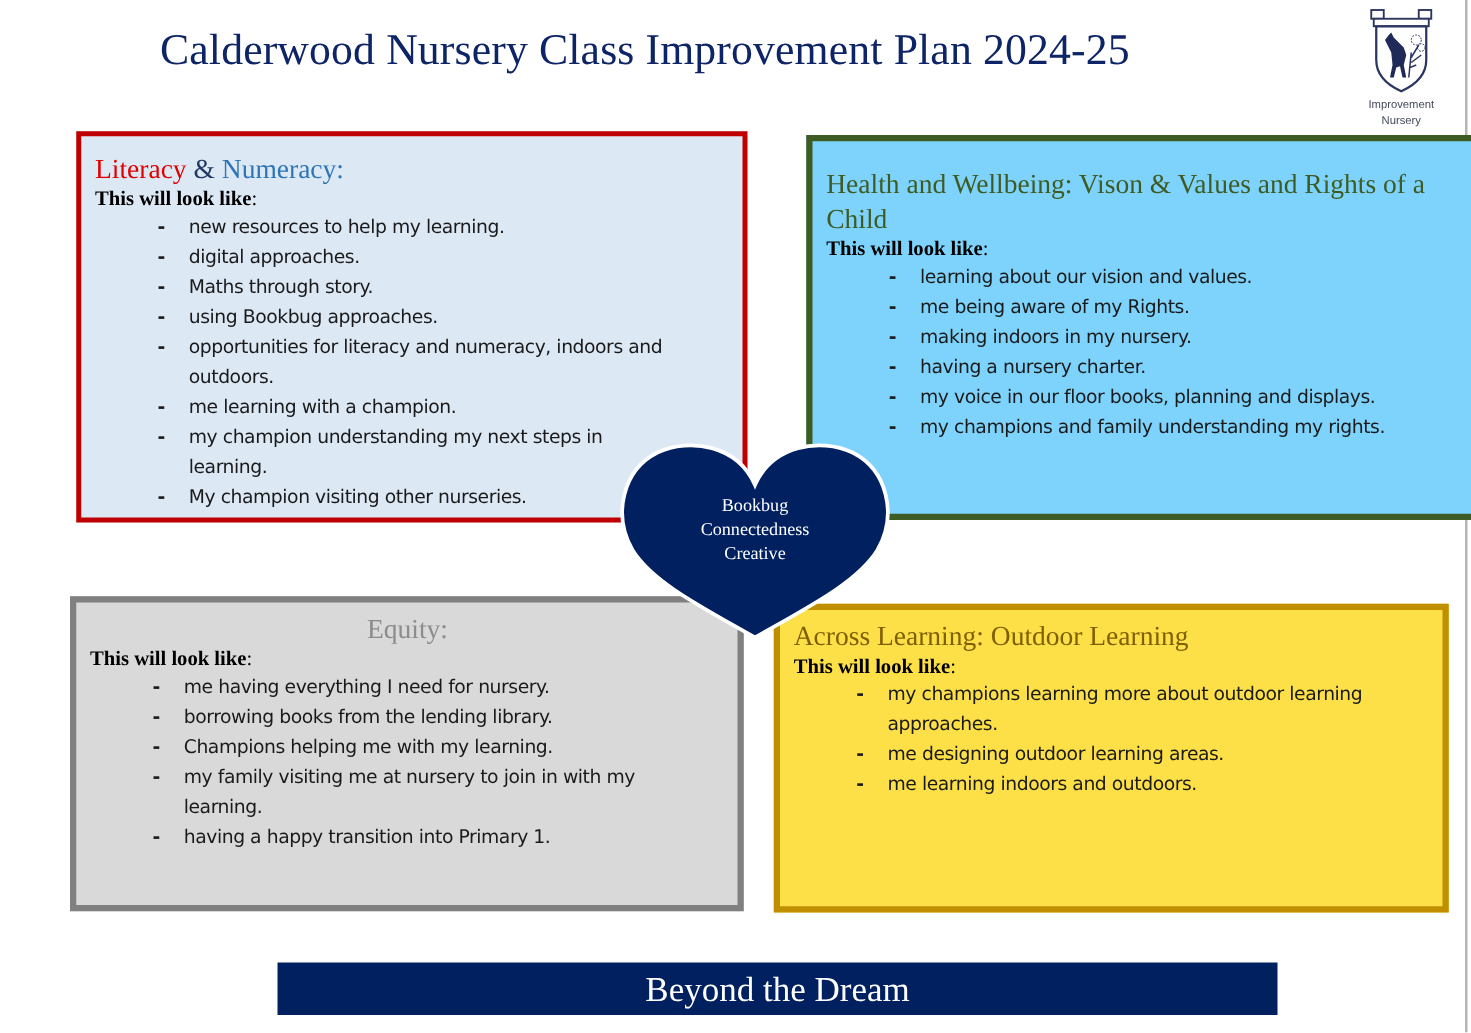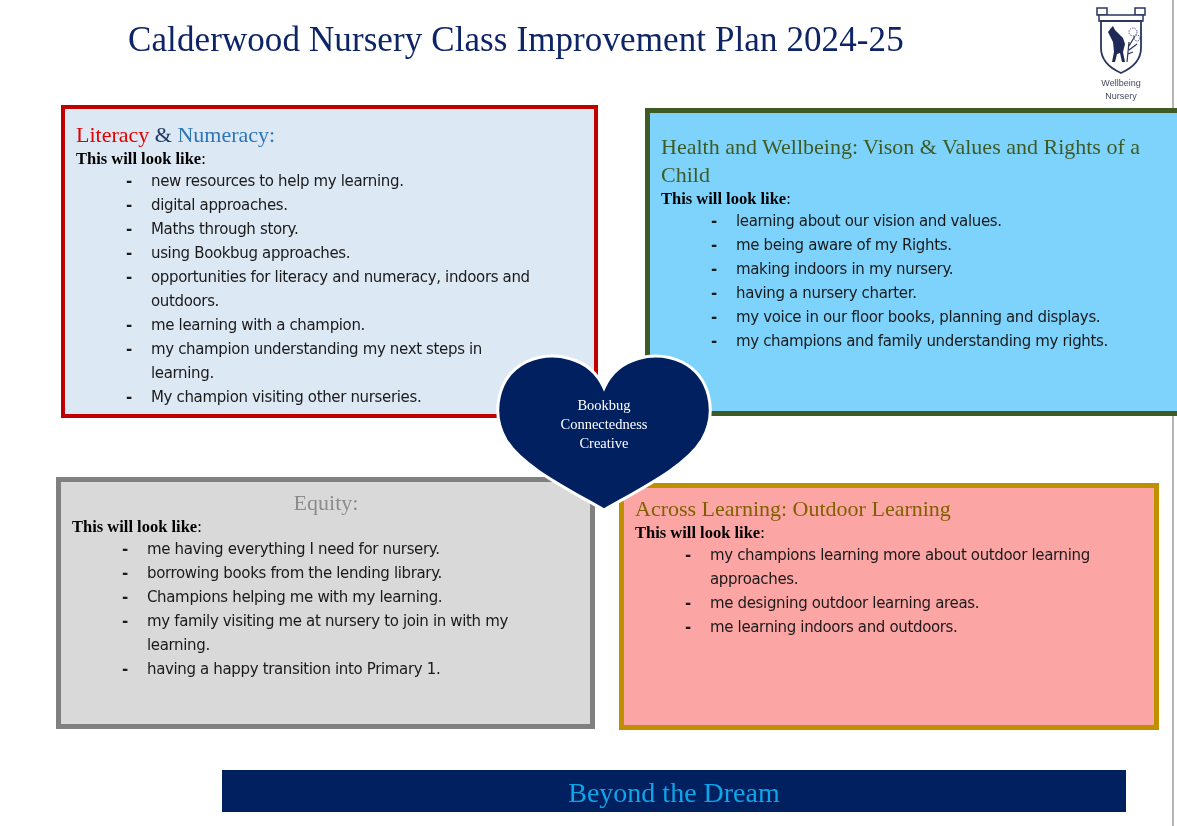--- a/index.html
+++ b/index.html
@@ -52,56 +52,56 @@
     border: 5px solid #3e5b24; background: #7dd3fc; padding: 20px 23px 0 11px;
   }
   #box-health .heading { color: #3e5b24; }
   #box-equity {
     left: 56px; top: 477px; width: 539px; height: 252px;
     border: 5px solid #808080; background: #d9d9d9; padding: 7px 10px 0 11px;
   }
   #box-equity .heading { color: #8c8c8c; text-align: center; }
   #box-outdoor {
     left: 619px; top: 483px; width: 540px; height: 247px;
-    border: 5px solid #bf8f00; background: #fca5a5; padding: 7px 10px 0 11px;
+    border: 5px solid #bf8f00; background: #fde047; padding: 7px 10px 0 11px;
   }
   #box-outdoor .heading { color: #7f6000; }
   .red { color: #e00000; }
   .navy { color: #1f3864; }
   .blue { color: #2e75b6; }
   .heart {
     position: absolute; left: 492px; top: 348px; width: 224px; height: 165px;
   }
   .heart-text {
     position: absolute; left: 492px; top: 396px; width: 224px; text-align: center;
     font-family: "Liberation Serif", serif; font-size: 14.5px; line-height: 19px; color: #ffffff;
   }
   .banner {
-    position: absolute; left: 222px; top: 770px; width: 904px; height: 42px;
-    background: #002060; color: #0ea5e9; text-align: center;
+    position: absolute; left: 222px; top: 770px; width: 800px; height: 42px;
+    background: #002060; color: #ffffff; text-align: center;
     font-family: "Liberation Serif", serif; font-size: 28px; line-height: 46px;
   }
 </style>
 </head>
 <body>
 
 <div class="title">Calderwood Nursery Class Improvement Plan 2024-25</div>
 
 <div class="logo">
   <svg width="56" height="70" viewBox="0 0 56 70">
     <rect x="4" y="2" width="10" height="7" fill="none" stroke="#2a3560" stroke-width="1.5"></rect>
     <rect x="42" y="2" width="10" height="7" fill="none" stroke="#2a3560" stroke-width="1.5"></rect>
     <rect x="6" y="9" width="44" height="6" fill="#ffffff" stroke="#2a3560" stroke-width="1.5"></rect>
     <path d="M8 15 L48 15 L48 42 Q48 58 28 67 Q8 58 8 42 Z" fill="#ffffff" stroke="#2a3560" stroke-width="1.8"></path>
     <path d="M18 22 L20 20 L22 24 L26 28 L30 32 L32 38 L30 46 L32 56 L29 56 L27 47 L24 48 L22 56 L19 56 L21 46 L20 36 L17 30 L15 26 Z" fill="#1f2a58"></path>
     <path d="M34 56 L36 36 M36 40 L42 30 M36 44 L44 38 M35 48 L40 46" stroke="#2a3560" stroke-width="1.2" fill="none"></path>
     <circle cx="40" cy="26" r="4" fill="none" stroke="#2a3560" stroke-width="0.8" stroke-dasharray="1.5 1"></circle>
     <circle cx="44" cy="32" r="3" fill="none" stroke="#2a3560" stroke-width="0.8" stroke-dasharray="1.5 1"></circle>
   </svg>
-  <div class="logo-text">Wellbeing</div>
+  <div class="logo-text">Improvement</div>
   <div class="logo-text">Nursery</div>
 </div>
 
 <div class="right-rule"></div>
 
 <div class="box" id="box-literacy">
   <div class="heading">
     <span class="red">Literacy</span><span class="navy"> &amp; </span><span class="blue">Numeracy</span><span class="blue">:</span>
   </div>
   <div class="subhead"><b>This will look like</b><span>:</span></div>

